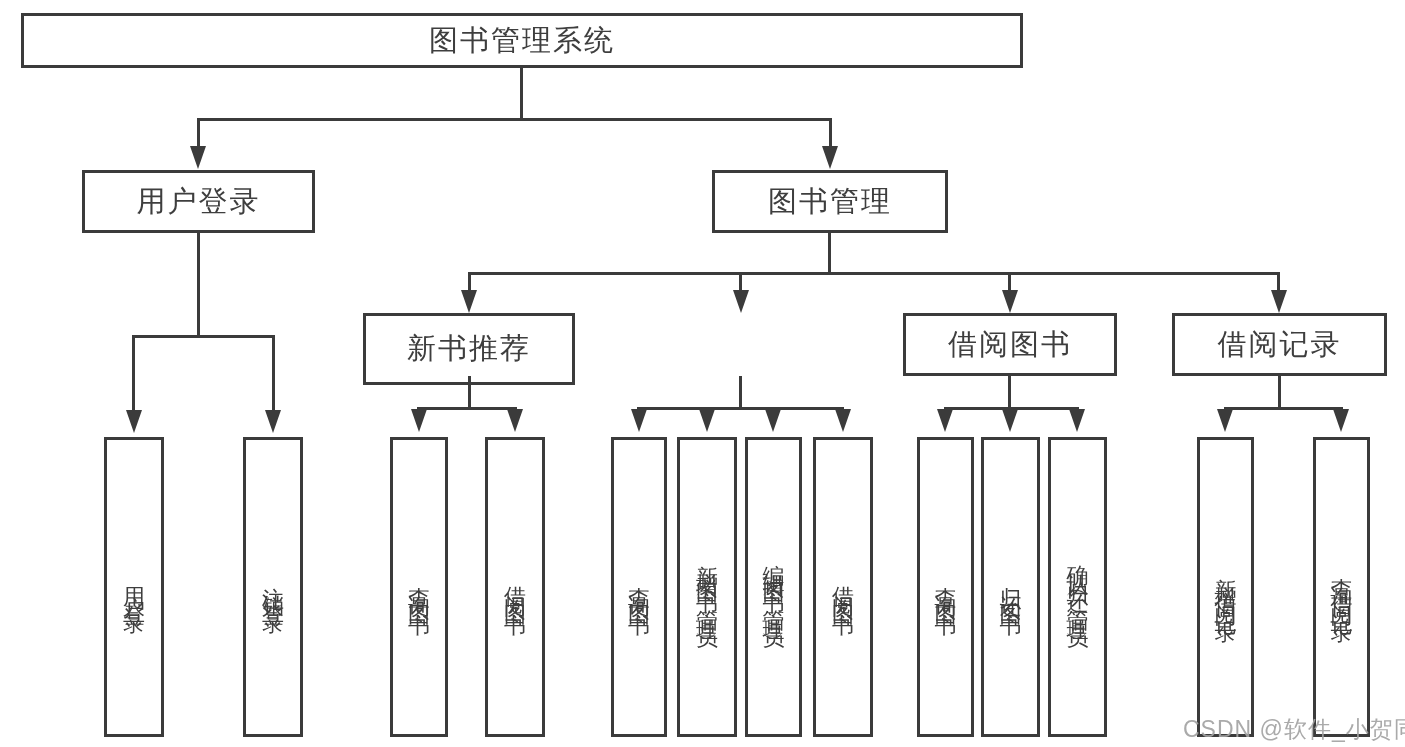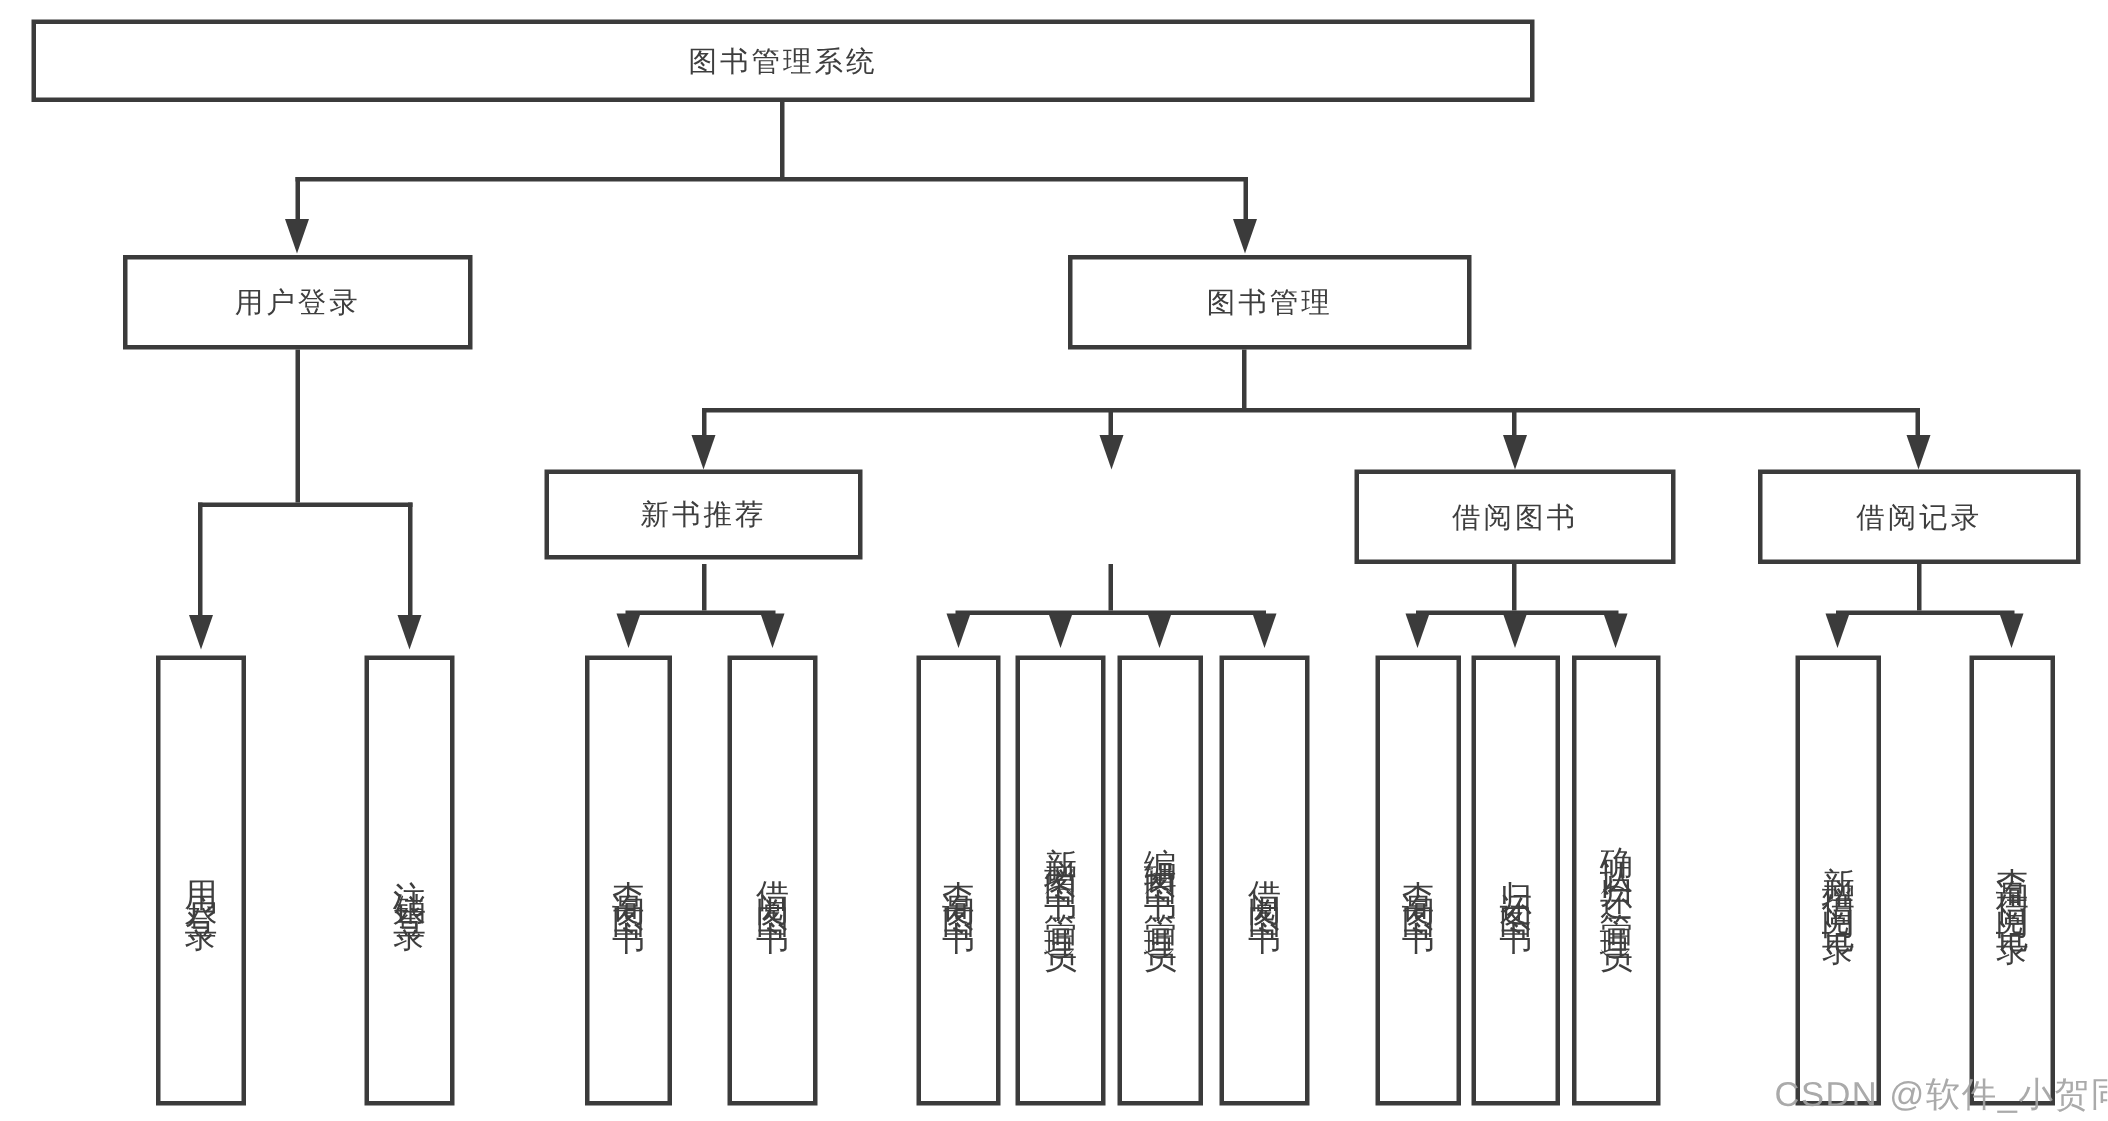--- a/index.html
+++ b/index.html
@@ -3,21 +3,21 @@
 <meta charset="utf-8">
 <style>
   html,body{margin:0;padding:0;background:#fff;}
   #canvas{
     position:relative;width:1405px;height:747px;background:#fff;overflow:hidden;
     font-family:"Liberation Sans",sans-serif;
   }
   .box{
     position:absolute;box-sizing:border-box;border:3px solid #3b3b3b;background:#fff;
     display:flex;align-items:center;justify-content:center;
-    color:#3e3e3e;font-size:19px;letter-spacing:2px;white-space:nowrap;
+    color:#3e3e3e;font-size:29px;letter-spacing:2px;white-space:nowrap;
   }
   .leaf{font-size:22px;letter-spacing:0;}
   .leaf .vtext{
     writing-mode:vertical-rl;text-orientation:mixed;
     letter-spacing:9px;line-height:1;white-space:nowrap;
   }
   .vline{position:absolute;width:3px;background:#3b3b3b;}
   .hline{position:absolute;height:3px;background:#3b3b3b;}
   .arrow{
     position:absolute;width:0;height:0;
@@ -34,25 +34,25 @@
 
 <div id="canvas">
 
   <div class="box" style="left:21px;top:13px;width:1002px;height:55px">
     <span>图书管理系统</span>
   </div>
 
   <div class="box" style="left:82px;top:170px;width:233px;height:63px">
     <span>用户登录</span>
   </div>
-  <div class="box" style="left:712px;top:170px;width:269px;height:63px">
+  <div class="box" style="left:712px;top:170px;width:236px;height:63px">
     <span>图书管理</span>
   </div>
 
-  <div class="box" style="left:363px;top:313px;width:212px;height:60px">
+  <div class="box" style="left:363px;top:313px;width:212px;height:72px">
     <span>新书推荐</span>
   </div>
   <div class="box" style="left:903px;top:313px;width:214px;height:63px">
     <span>借阅图书</span>
   </div>
   <div class="box" style="left:1172px;top:313px;width:215px;height:63px">
     <span>借阅记录</span>
   </div>
 
   <div class="box leaf" style="left:104px;top:437px;width:60px;height:300px">

